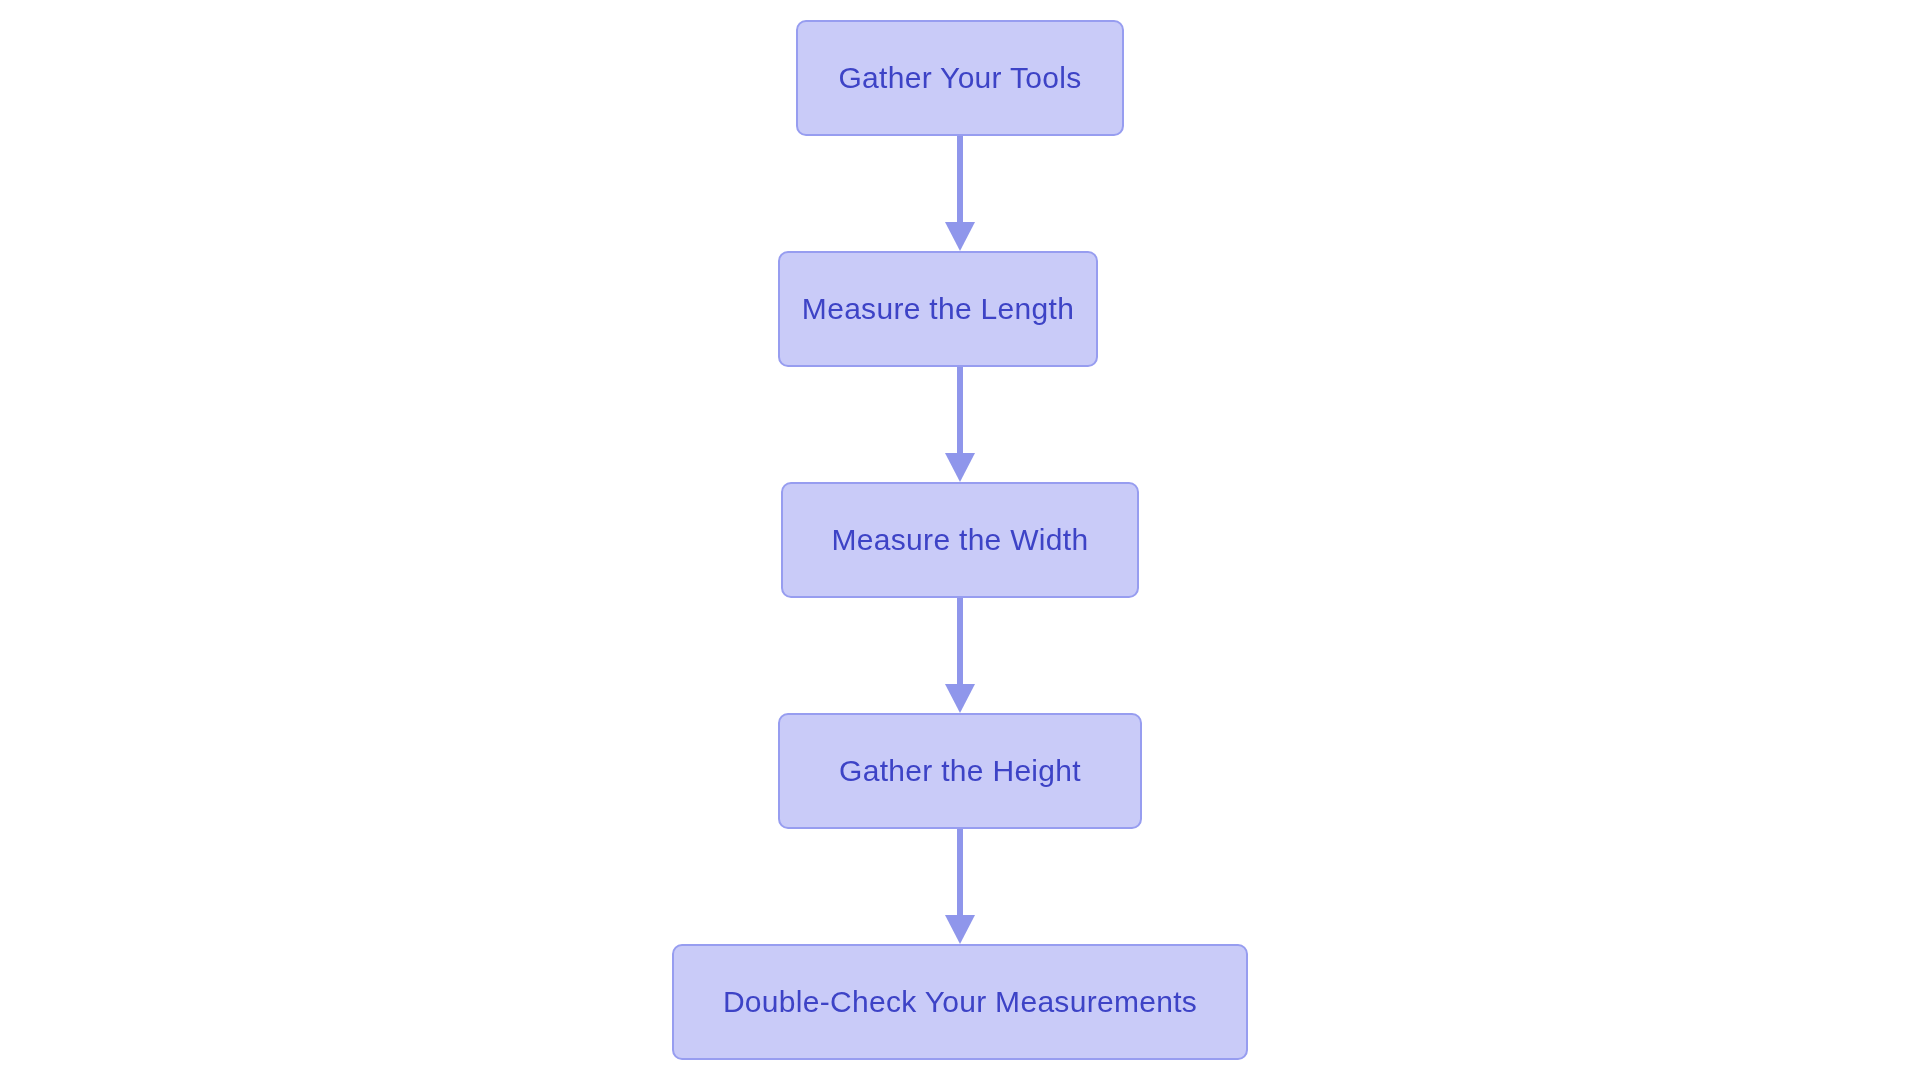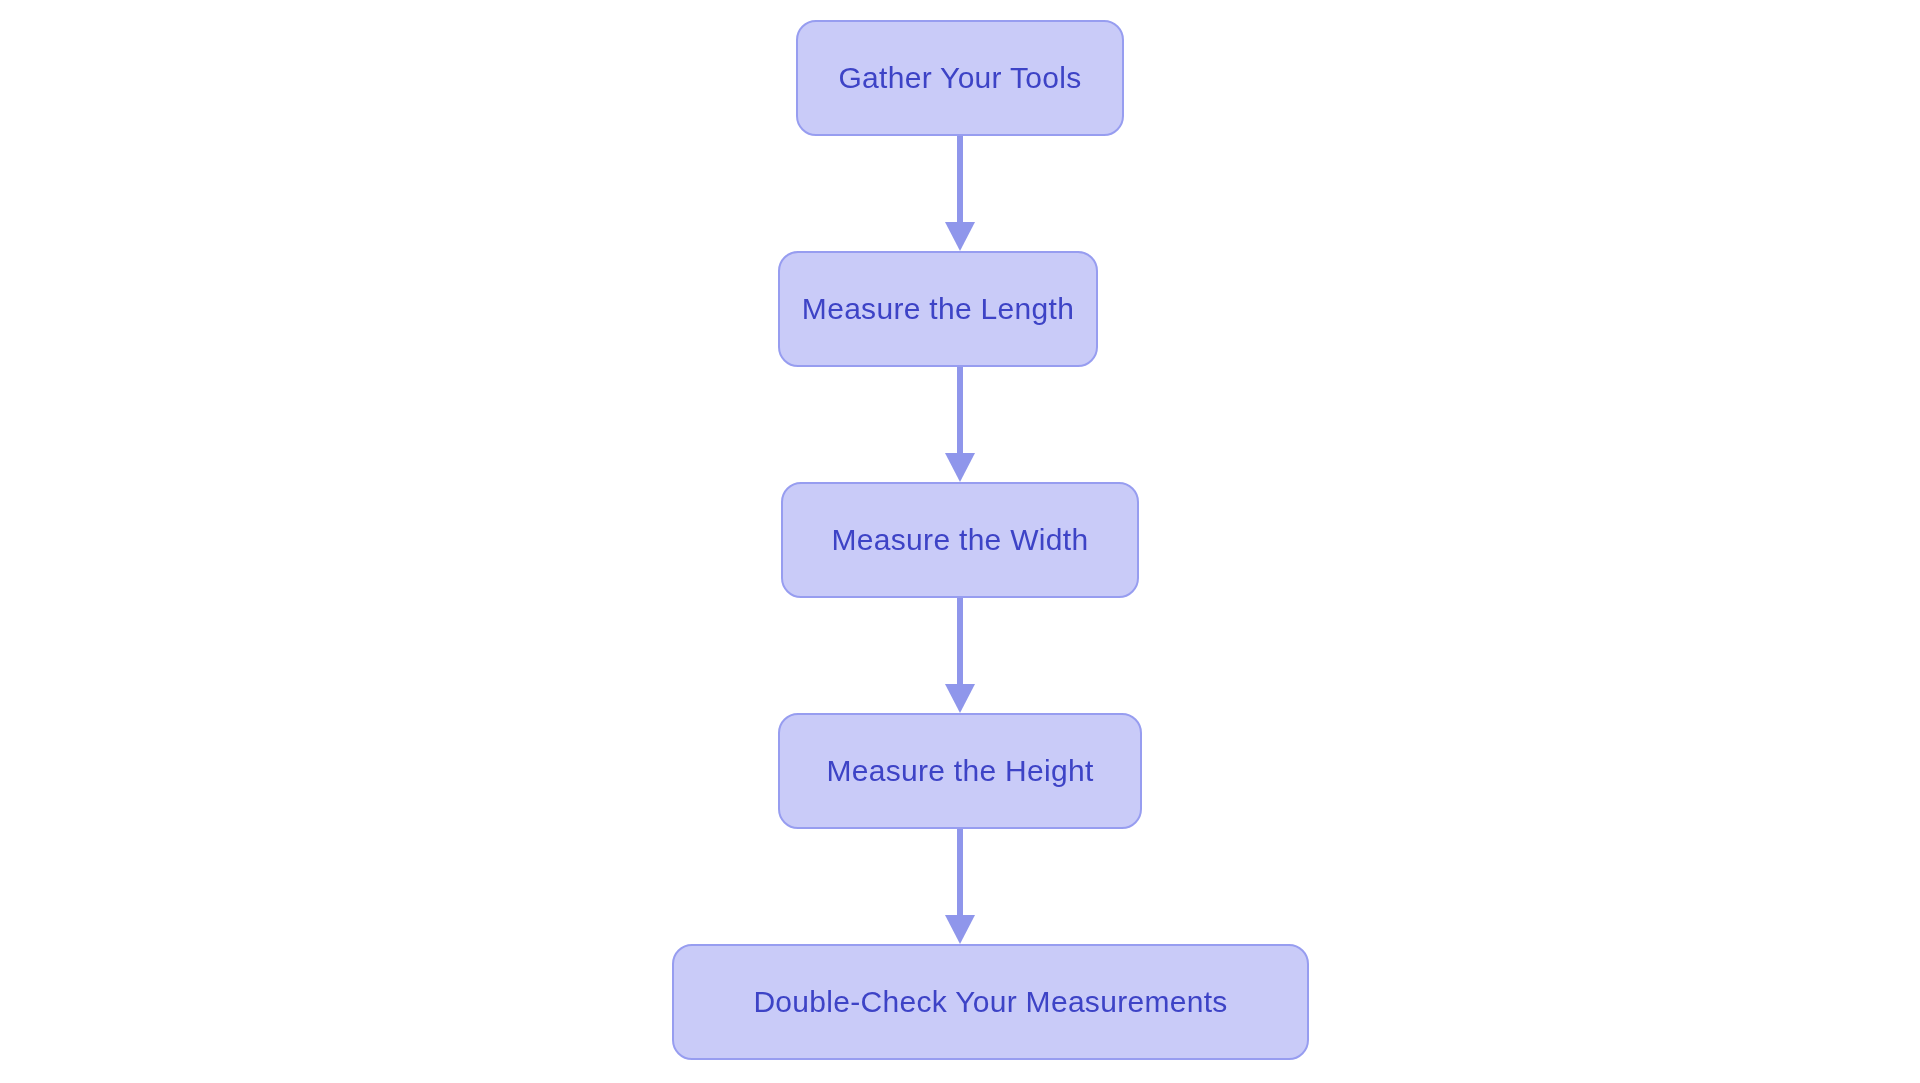--- a/index.html
+++ b/index.html
@@ -11,40 +11,40 @@
   .canvas {
     position: relative;
     width: 1920px;
     height: 1083px;
     background: var(--bg, #ffffff);
     overflow: hidden;
   }
   .node {
     position: absolute;
     height: 116px;
-    border-radius: 20px;
+    border-radius: 10px;
     background: var(--node-fill, #c9cbf8);
     border: 2.5px solid var(--node-border, #979df0);
     box-sizing: border-box;
     display: flex;
     align-items: center;
     justify-content: center;
   }
   .node-label {
     color: var(--node-text, #3d43c6);
     font-size: 30px;
     font-weight: 400;
     letter-spacing: 0.3px;
     white-space: nowrap;
   }
   .n1 { left: 796px; top: 20px;  width: 328px; }
   .n2 { left: 778px; top: 251px; width: 320px; }
   .n3 { left: 781px; top: 482px; width: 358px; }
   .n4 { left: 778px; top: 713px; width: 364px; }
-  .n5 { left: 672px; top: 944px; width: 637px; }
+  .n5 { left: 672px; top: 944px; width: 576px; }
 
   .arrow {
     position: absolute;
     left: 945px;
     width: 30px;
     display: flex;
     flex-direction: column;
     align-items: center;
   }
   .arrow-line {
@@ -90,21 +90,21 @@
   <div class="node n3">
     <span class="node-label">Measure the Width</span>
   </div>
 
   <div class="arrow a3">
     <div class="arrow-line"></div>
     <div class="arrow-head"></div>
   </div>
 
   <div class="node n4">
-    <span class="node-label">Measure the Height</span>
+    <span class="node-label">Gather the Height</span>
   </div>
 
   <div class="arrow a4">
     <div class="arrow-line"></div>
     <div class="arrow-head"></div>
   </div>
 
   <div class="node n5">
     <span class="node-label">Double-Check Your Measurements</span>
   </div>

